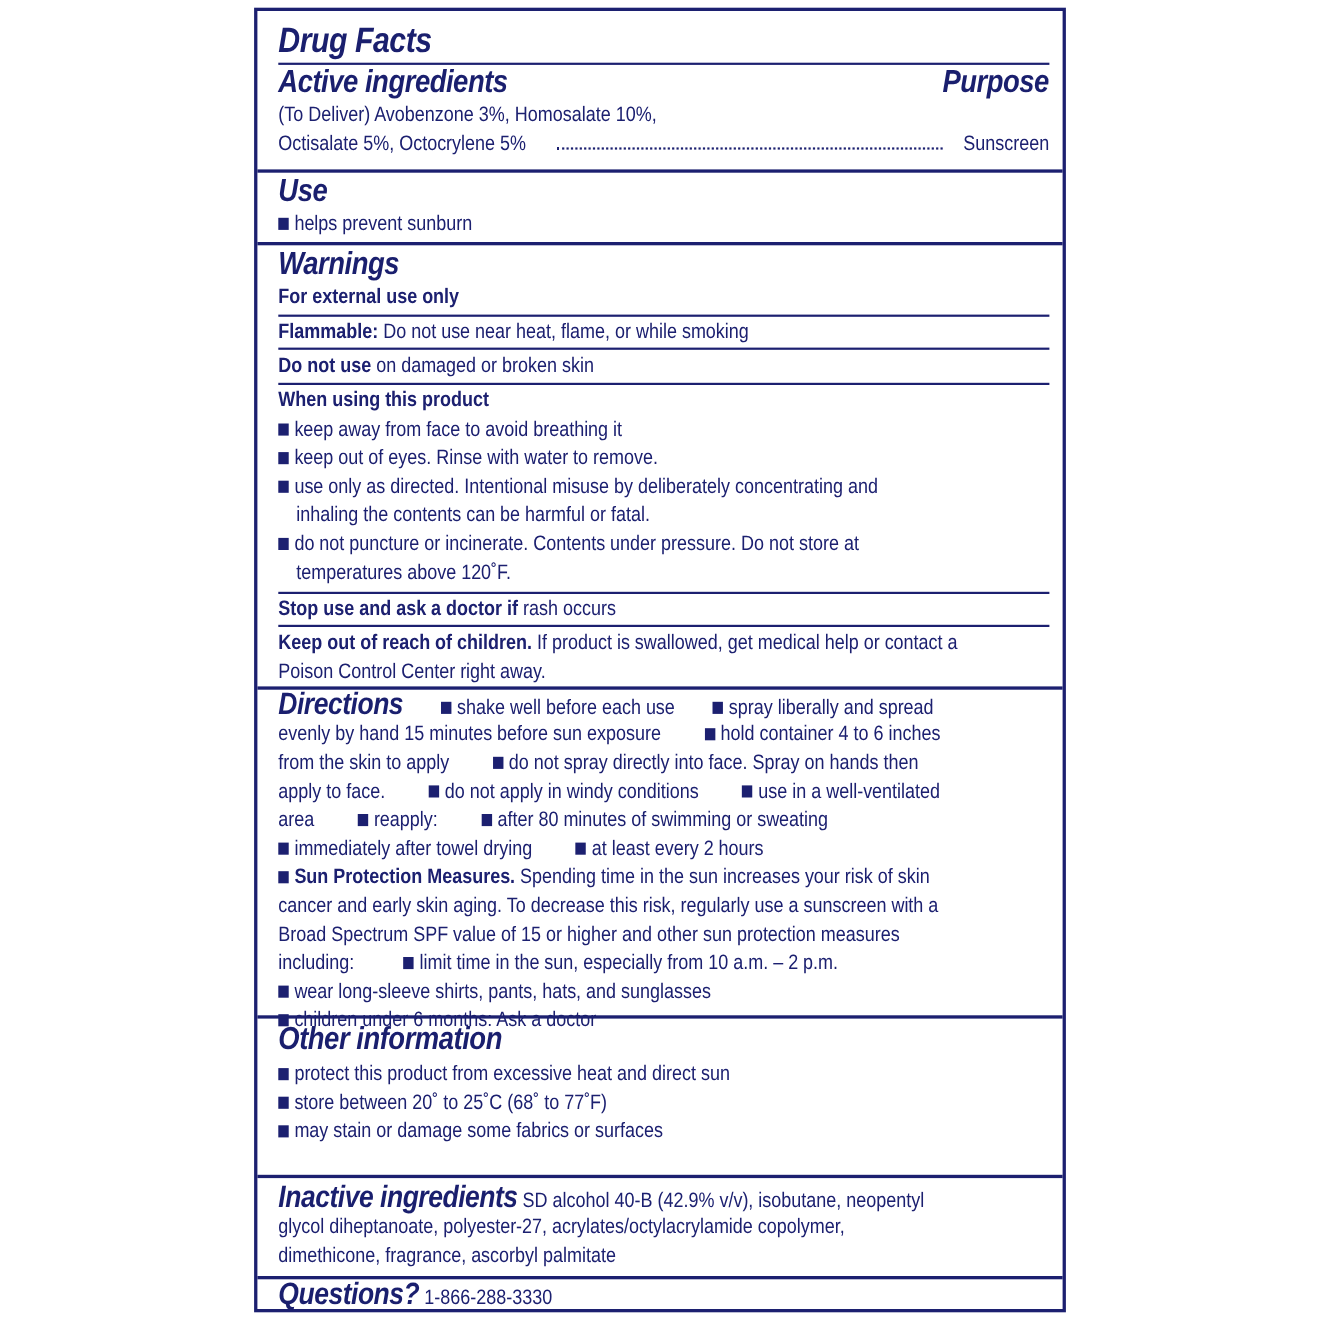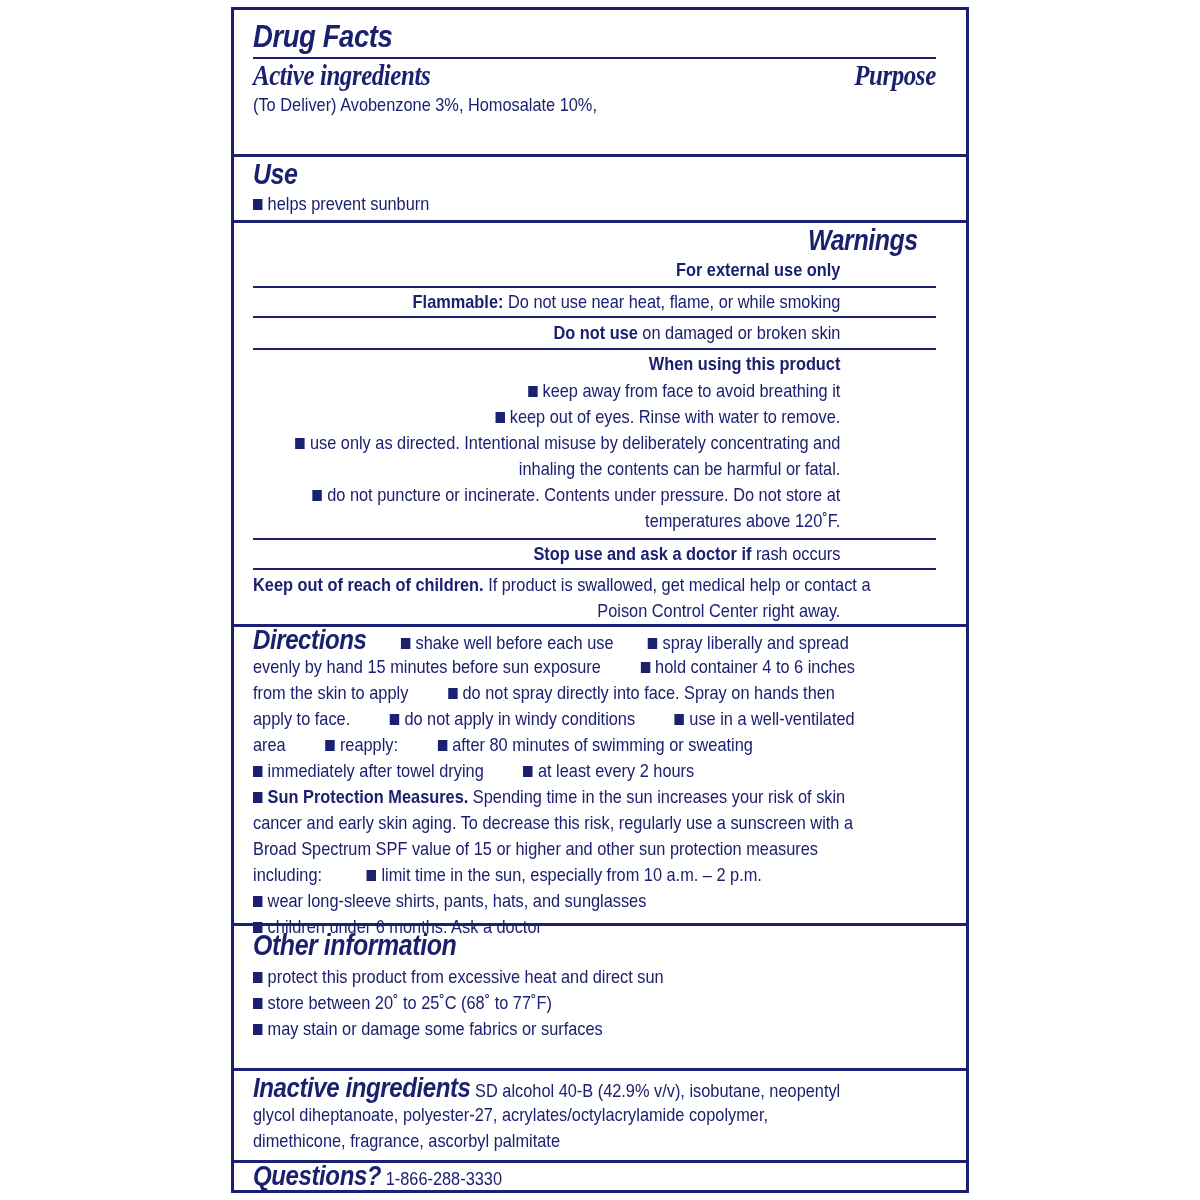--- a/index.html
+++ b/index.html
@@ -1,20 +1,20 @@
 <!DOCTYPE html>
 <html><head>
 <meta charset="utf-8">
 <style>
   html, body { margin:0; padding:0; background:#ffffff; }
   body { width:1200px; height:1200px; position:relative; overflow:hidden;
          font-family:"Liberation Sans", sans-serif; color:#1c2070; }
   .label { position:absolute; left:231px; top:7px; width:738px; height:1186px;
            box-sizing:border-box; border:3px solid #1c2070; }
-  .sec { position:absolute; left:0; right:0; box-sizing:border-box; padding:0 30px 0 19px; }
+  .sec { position:absolute; left:0; right:0; box-sizing:border-box; padding:0 12px 0 19px; }
   .sec.bt { border-top:3px solid #1c2070; }
   .h { font-style:italic; font-weight:bold; font-size:29px; letter-spacing:-0.5px;
        transform:scaleX(0.86); transform-origin:left center; display:inline-block;
        white-space:nowrap; color:#1a1f6e; }
   .t { font-size:19px; line-height:26px; white-space:nowrap;
        transform:scaleX(0.86); transform-origin:left center; display:block; }
   .t b { font-weight:bold; }
   .rule { height:0; border-top:2px solid #1c2070; margin:0; }
   .sq { display:inline-block; width:11px; height:11px; background:#1c2070; margin-right:6px;
         vertical-align:0px; }
@@ -23,33 +23,38 @@
   .dots { flex:1; border-bottom:2px dotted #1c2070; margin:0 6px 5px 8px; }
 </style>
 </head>
 <body>
 
 <div class="label">
 
   <div class="sec" style="top:8px; height:136px;">
     <div class="h" style="font-size:32px;">Drug Facts</div>
     <div class="rule" style="margin-top:2px;"></div>
-    <div class="row" style="margin-top:0px;font-family:Liberation Serif, serif;">
+    <div class="row" style="margin-top:0px;">
       <div class="h">Active ingredients</div>
       <div class="h" style="transform-origin:right center;">Purpose</div>
     </div>
     <span class="t">(To Deliver) Avobenzone 3%, Homosalate 10%,</span>
+    <div class="row">
+      <span style="font-size:19px; line-height:26px; white-space:nowrap; transform:scaleX(0.86); transform-origin:left center; display:inline-block; width:245px;">Octisalate 5%, Octocrylene 5%</span>
+      <span class="dots"></span>
+      <span style="font-size:19px; line-height:26px; transform:scaleX(0.86); transform-origin:right center; display:inline-block;">Sunscreen</span>
+    </div>
   </div>
 
   <div class="sec bt" style="top:144px; height:80px;">
     <div class="h" style="line-height:34px;">Use</div>
     <span class="t"><span class="sq"></span><span>helps prevent sunburn</span></span>
   </div>
 
-  <div class="sec bt" style="top:210px; height:404px;text-align:right;">
+  <div class="sec bt" style="top:210px; height:404px;">
     <div class="h" style="line-height:34px;">Warnings</div>
     <span class="t"><b>For external use only</b></span>
     <div class="rule" style="margin-top:3px;"></div>
     <span class="t" style="line-height:28px;"><b>Flammable:</b><span> Do not use near heat, flame, or while smoking</span></span>
     <div class="rule"></div>
     <span class="t" style="line-height:30px;"><b>Do not use</b><span> on damaged or broken skin</span></span>
     <div class="rule"></div>
     <span class="t" style="line-height:28px;"><b>When using this product</b></span>
     <span class="t"><span class="sq"></span><span>keep away from face to avoid breathing it</span></span>
     <span class="t"><span class="sq"></span><span>keep out of eyes. Rinse with water to remove.</span></span>

